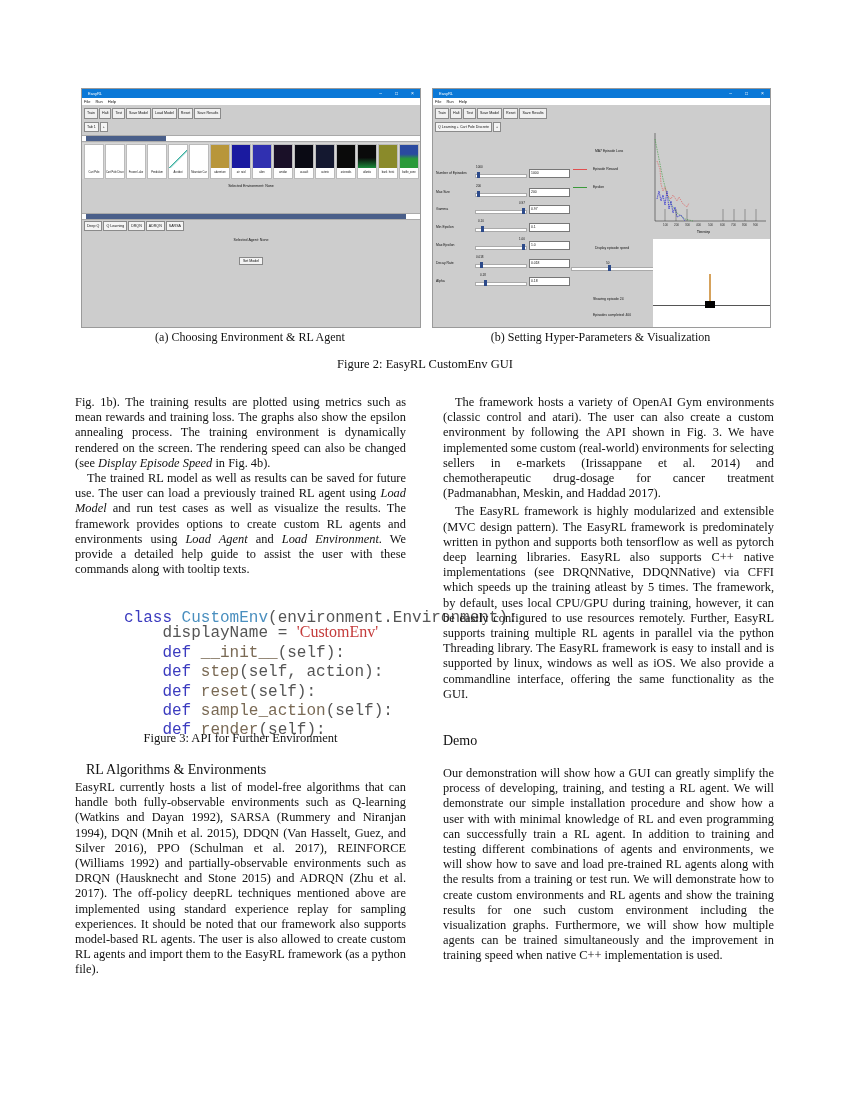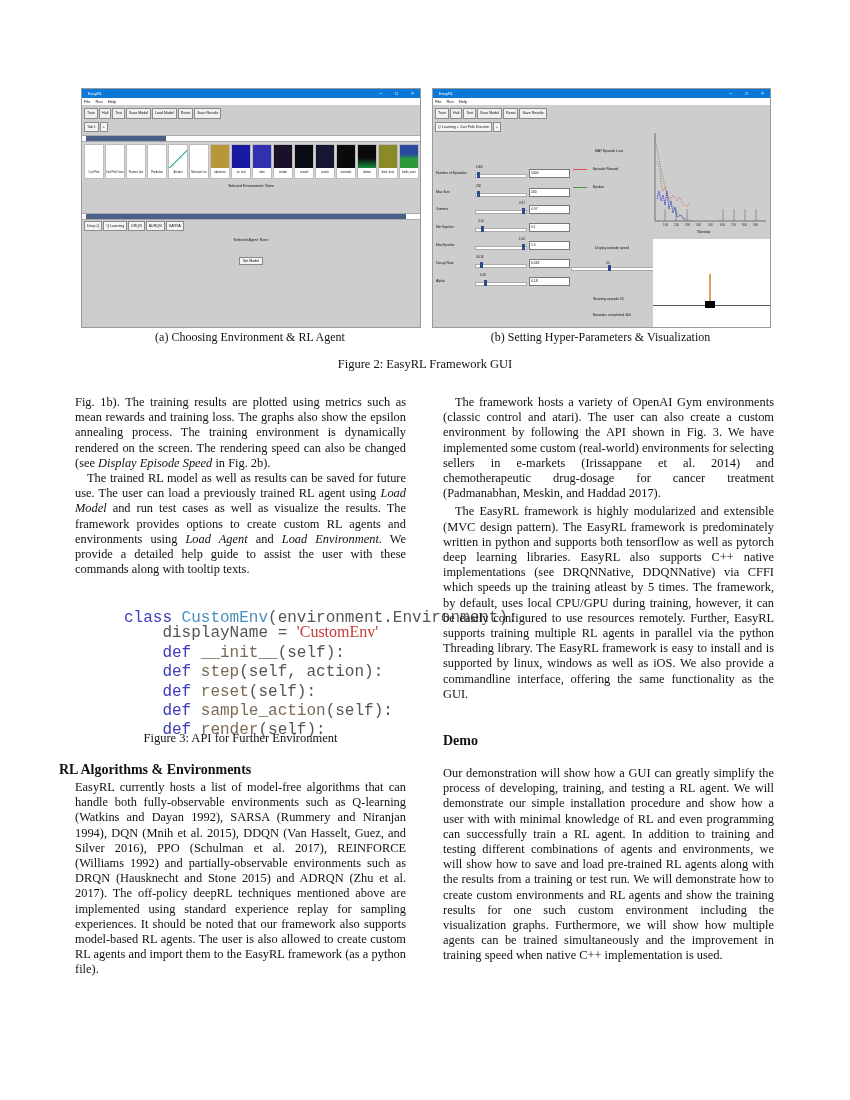--- a/index.html
+++ b/index.html
@@ -29,21 +29,21 @@
   .sthumb { position:absolute; width:3px; height:6px; background:#2c4a8a; top:-3px; }
   .field { position:absolute; background:#fff; border:1px solid #777; font-size:3.4px; height:7px; line-height:7px; padding-left:1px; }
   .sval { position:absolute; font-size:3px; }
 
   
   .subcap { position:absolute; font-size:12px; text-align:center; }
   .figcap { position:absolute; font-size:12.5px; text-align:center; width:850px; left:0; }
   .col { position:absolute; font-size:12.4px; line-height:15.2px; text-align:justify; hyphens:none; }
   .col p { margin:0; }
   .col p.indent { text-indent:12px; }
-  .h { position:absolute; font-weight:bold; font-size:14px; }
+  .h { position:absolute; font-weight:normal; font-size:14px; }
   .code { position:absolute; font-family:"Liberation Mono", monospace; font-size:16px; line-height:19.2px; color:#555; white-space:pre; }
   .kw { color:#3b3bbf; }
   .cls { color:#4a8fbf; }
   .str { color:#c43b3b;font-family:Liberation Serif, serif; }
   .fn { color:#7a6a55; }
 </style>
 </head>
 <body>
 
 <div class="win" style="left:81px;top:88px;width:338px;height:238px;">
@@ -280,34 +280,34 @@
 
   <div class="abs" style="left:220px;top:150px;width:117px;height:88px;background:#fff;">
     <div class="abs" style="left:0;top:66px;width:117px;height:1px;background:#555;"></div>
     <div class="abs" style="left:56px;top:35px;width:2px;height:30px;background:#d6a25c;"></div>
     <div class="abs" style="left:52px;top:62px;width:10px;height:7px;background:#000;"></div>
   </div>
 </div>
 
 <div class="subcap" style="left:81px;top:330px;width:338px;">(a) Choosing Environment &amp; RL Agent</div>
 <div class="subcap" style="left:432px;top:330px;width:337px;">(b) Setting Hyper-Parameters &amp; Visualization</div>
-<div class="figcap" style="top:357px;">Figure 2: EasyRL Framework GUI</div>
+<div class="figcap" style="top:357px;">Figure 2: EasyRL CustomEnv GUI</div>
 
 <div class="col" style="left:75px;top:395px;width:331px;">
-  <p><span>Fig. 1b). The training results are plotted using metrics such as mean rewards and training loss. The graphs also show the epsilon annealing process. The training environment is dynamically rendered on the screen. The rendering speed can also be changed (see </span><i>Display Episode Speed</i><span> in Fig. 2b).</span></p>
+  <p><span>Fig. 1b). The training results are plotted using metrics such as mean rewards and training loss. The graphs also show the epsilon annealing process. The training environment is dynamically rendered on the screen. The rendering speed can also be changed (see </span><i>Display Episode Speed</i><span> in Fig. 4b).</span></p>
   <p class="indent"><span>The trained RL model as well as results can be saved for future use. The user can load a previously trained RL agent using </span><i>Load Model</i><span> and run test cases as well as visualize the results. The framework provides options to create custom RL agents and environments using </span><i>Load Agent</i><span> and </span><i>Load Environment</i><span>. We provide a detailed help guide to assist the user with these commands along with tooltip texts.</span></p>
 </div>
 
 <div class="code" style="left:124px;top:592px;">
 <div style="line-height:14px;"><span class="kw">class </span><span class="cls">CustomEnv</span><span>(environment.Environment):</span></div><div style="line-height:14px;"><span>    displayName = </span><span class="str">'CustomEnv'</span></div><div style="margin-top:4px;"><span class="kw">    def </span><span class="fn">__init__</span><span>(self):</span></div><div><span class="kw">    def </span><span class="fn">step</span><span>(self, action):</span></div><div><span class="kw">    def </span><span class="fn">reset</span><span>(self):</span></div><div><span class="kw">    def </span><span class="fn">sample_action</span><span>(self):</span></div><div><span class="kw">    def </span><span class="fn">render</span><span>(self):</span></div>
 </div>
 
 <div class="subcap" style="left:75px;top:731px;width:331px;font-size:12.5px;">Figure 3: API for Further Environment</div>
 
-<div class="h" style="left:59px;top:762px;text-align:right;">RL Algorithms &amp; Environments</div>
+<div class="h" style="left:86px;top:762px;text-align:right;">RL Algorithms &amp; Environments</div>
 <div class="col" style="left:75px;top:780px;width:331px;">
   <p>EasyRL currently hosts a list of model-free algorithms that can handle both fully-observable environments such as Q-learning (Watkins and Dayan 1992), SARSA (Rummery and Niranjan 1994), DQN (Mnih et al. 2015), DDQN (Van Hasselt, Guez, and Silver 2016), PPO (Schulman et al. 2017), REINFORCE (Williams 1992) and partially-observable environments such as DRQN (Hausknecht and Stone 2015) and ADRQN (Zhu et al. 2017). The off-policy deepRL techniques mentioned above are implemented using standard experience replay for sampling experiences. It should be noted that our framework also supports model-based RL agents. The user is also allowed to create custom RL agents and import them to the EasyRL framework (as a python file).</p>
 </div>
 
 <div class="col" style="left:443px;top:395px;width:331px;">
   <p class="indent" style="margin-bottom:3px;">The framework hosts a variety of OpenAI Gym environments (classic control and atari). The user can also create a custom environment by following the API shown in Fig. 3. We have implemented some custom (real-world) environments for selecting sellers in e-markets (Irissappane et al. 2014) and chemotherapeutic drug-dosage for cancer treatment (Padmanabhan, Meskin, and Haddad 2017).</p>
   <p class="indent">The EasyRL framework is highly modularized and extensible (MVC design pattern). The EasyRL framework is predominately written in python and supports both tensorflow as well as pytorch deep learning libraries. EasyRL also supports C++ native implementations (see DRQNNative, DDQNNative) via CFFI which speeds up the training atleast by 5 times. The framework, by default, uses local CPU/GPU during training, however, it can be easily configured to use resources remotely. Further, EasyRL supports training multiple RL agents in parallel via the python Threading library. The EasyRL framework is easy to install and is supported by linux, windows as well as iOS. We also provide a commandline interface, offering the same functionality as the GUI.</p>
 </div>
 
 <div class="h" style="left:443px;top:733px;">Demo</div>

